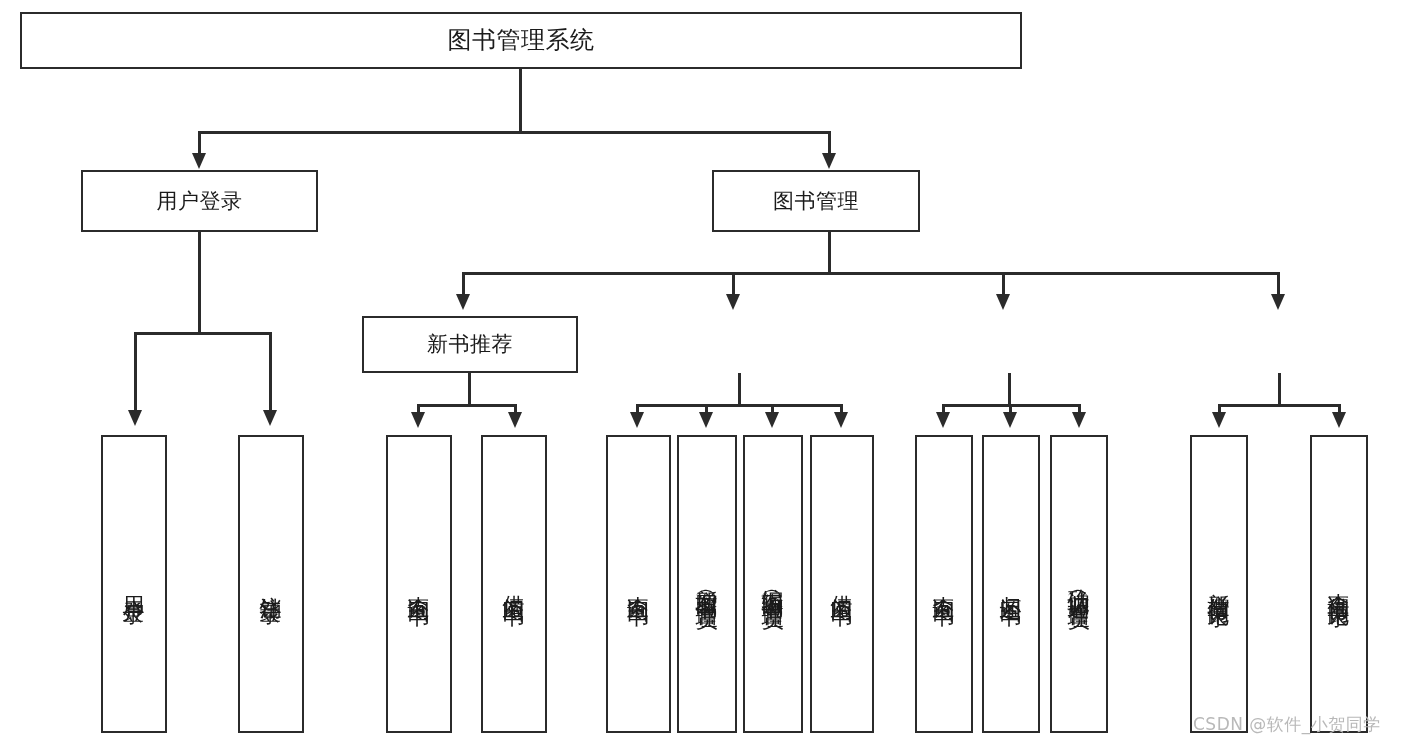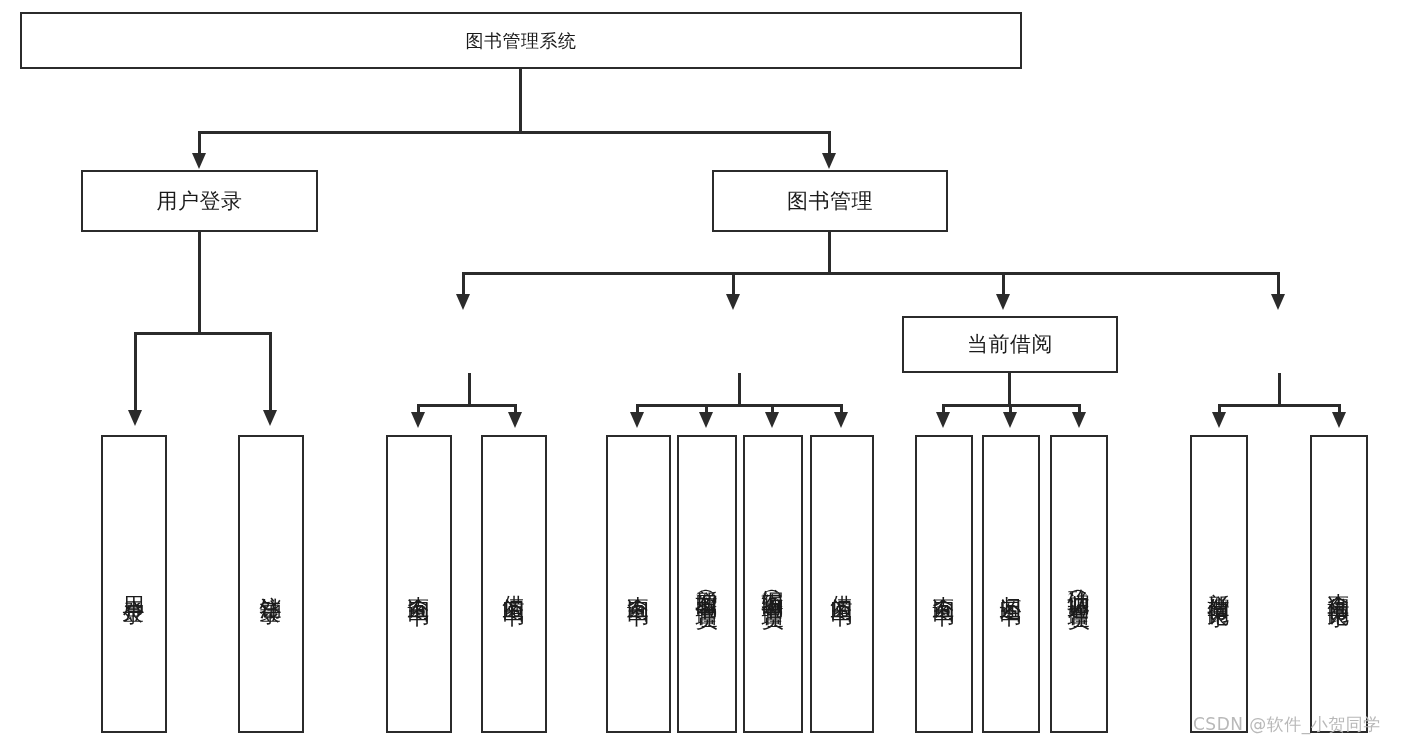--- a/index.html
+++ b/index.html
@@ -33,21 +33,21 @@
     text-align: center;
     line-height: 1.18;
     white-space: nowrap;
   }
   
   .node.h .label {
     font-size: 21px;
     letter-spacing: 0.5px;
   }
   .node.root .label {
-    font-size: 18px;
+    font-size: 24px;
   }
   
   .node.v {
     align-items: center;
     justify-content: center;
   }
   .node.v .label {
     writing-mode: vertical-rl;
     text-orientation: upright;
     font-size: 22px;
@@ -94,21 +94,21 @@
   <div class="conn hline" style="left:198px; top:131px; width:633px;"></div>
 
   <div class="conn vline" style="left:198px; top:131px; height:26px;"></div>
   <div class="arrow" style="left:192px; top:153px;"></div>
   <div class="conn vline" style="left:828px; top:131px; height:26px;"></div>
   <div class="arrow" style="left:822px; top:153px;"></div>
 
   <div class="node h" style="left:81px; top:170px; width:237px; height:62px;">
     <span class="label">用户登录</span>
   </div>
-  <div class="node h" style="left:712px; top:170px; width:236px; height:62px;">
+  <div class="node h" style="left:712px; top:170px; width:208px; height:62px;">
     <span class="label">图书管理</span>
   </div>
 
   <div class="conn vline" style="left:198px; top:232px; height:102px;"></div>
   <div class="conn hline" style="left:134px; top:332px; width:138px;"></div>
   <div class="conn vline" style="left:134px; top:332px; height:82px;"></div>
   <div class="arrow" style="left:128px; top:410px;"></div>
   <div class="conn vline" style="left:269px; top:332px; height:82px;"></div>
   <div class="arrow" style="left:263px; top:410px;"></div>
 
@@ -116,22 +116,22 @@
   <div class="conn hline" style="left:462px; top:272px; width:818px;"></div>
   <div class="conn vline" style="left:462px; top:272px; height:26px;"></div>
   <div class="arrow" style="left:456px; top:294px;"></div>
   <div class="conn vline" style="left:732px; top:272px; height:26px;"></div>
   <div class="arrow" style="left:726px; top:294px;"></div>
   <div class="conn vline" style="left:1002px; top:272px; height:26px;"></div>
   <div class="arrow" style="left:996px; top:294px;"></div>
   <div class="conn vline" style="left:1277px; top:272px; height:26px;"></div>
   <div class="arrow" style="left:1271px; top:294px;"></div>
 
-  <div class="node h" style="left:902px; top:316px; width:216px; height:57px;">
-    <span class="label">当前借阅</span>
+  <div class="node h" style="left:362px; top:316px; width:216px; height:57px;">
+    <span class="label">新书推荐</span>
   </div>
 
   <div class="conn vline" style="left:468px; top:373px; height:34px;"></div>
   <div class="conn hline" style="left:417px; top:404px; width:100px;"></div>
   <div class="conn vline" style="left:417px; top:404px; height:12px;"></div>
   <div class="arrow" style="left:411px; top:412px;"></div>
   <div class="conn vline" style="left:514px; top:404px; height:12px;"></div>
   <div class="arrow" style="left:508px; top:412px;"></div>
 
   <div class="conn vline" style="left:738px; top:373px; height:34px;"></div>

